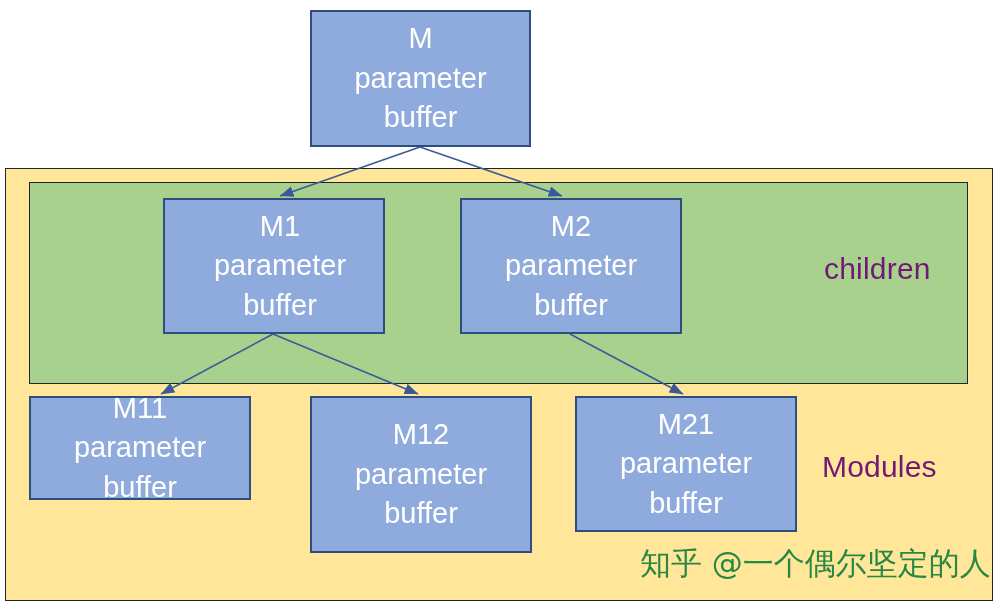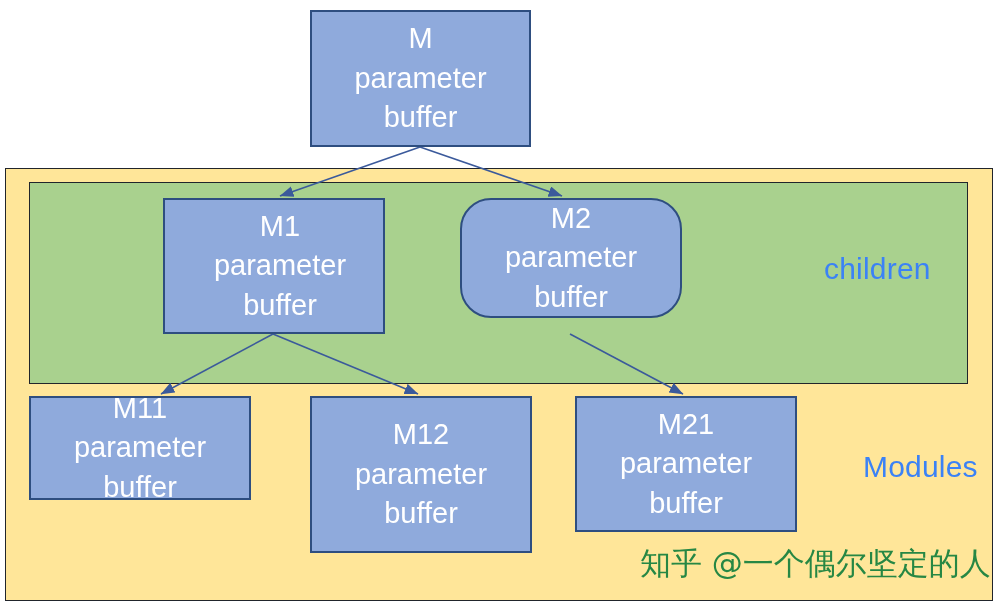--- a/index.html
+++ b/index.html
@@ -32,32 +32,32 @@
   }
   #children-container {
     left: 29px;
     top: 182px;
     width: 939px;
     height: 202px;
     background: #A9D18E;
   }
   .container-label {
     position: absolute;
-    color: #3b82f6;
+    color: #701a75;
     font-size: 30px;
     line-height: 1;
     white-space: nowrap;
     letter-spacing: 0.2px;
   }
   #children-label {
     left: 824px;
     top: 254px;
   }
   #modules-label {
-    left: 863px;
+    left: 822px;
     top: 452px;
   }
   
   .module-box {
     position: absolute;
     box-sizing: border-box;
     background: #8FAADC;
     border: 2px solid #2E4E80;
     color: #ffffff;
     display: flex;
@@ -65,21 +65,21 @@
     align-items: center;
     justify-content: center;
     font-size: 29px;
     line-height: 1.36;
     text-align: center;
     white-space: nowrap;
   }
   .module-box .ln { display: block; }
   #box-m   { left: 310px; top: 10px;  width: 221px; height: 137px; }
   #box-m1  { left: 163px; top: 198px; width: 222px; height: 136px; padding-left: 12px; }
-  #box-m2  { left: 460px; top: 198px; width: 222px; height: 120px; border-radius: 31px; }
+  #box-m2  { left: 460px; top: 198px; width: 222px; height: 136px; }
   #box-m11 { left: 29px;  top: 396px; width: 222px; height: 104px; }
   #box-m12 { left: 310px; top: 396px; width: 222px; height: 157px; }
   #box-m21 { left: 575px; top: 396px; width: 222px; height: 136px; }
   
   #arrow-layer {
     position: absolute;
     left: 0;
     top: 0;
     width: 997px;
     height: 607px;

